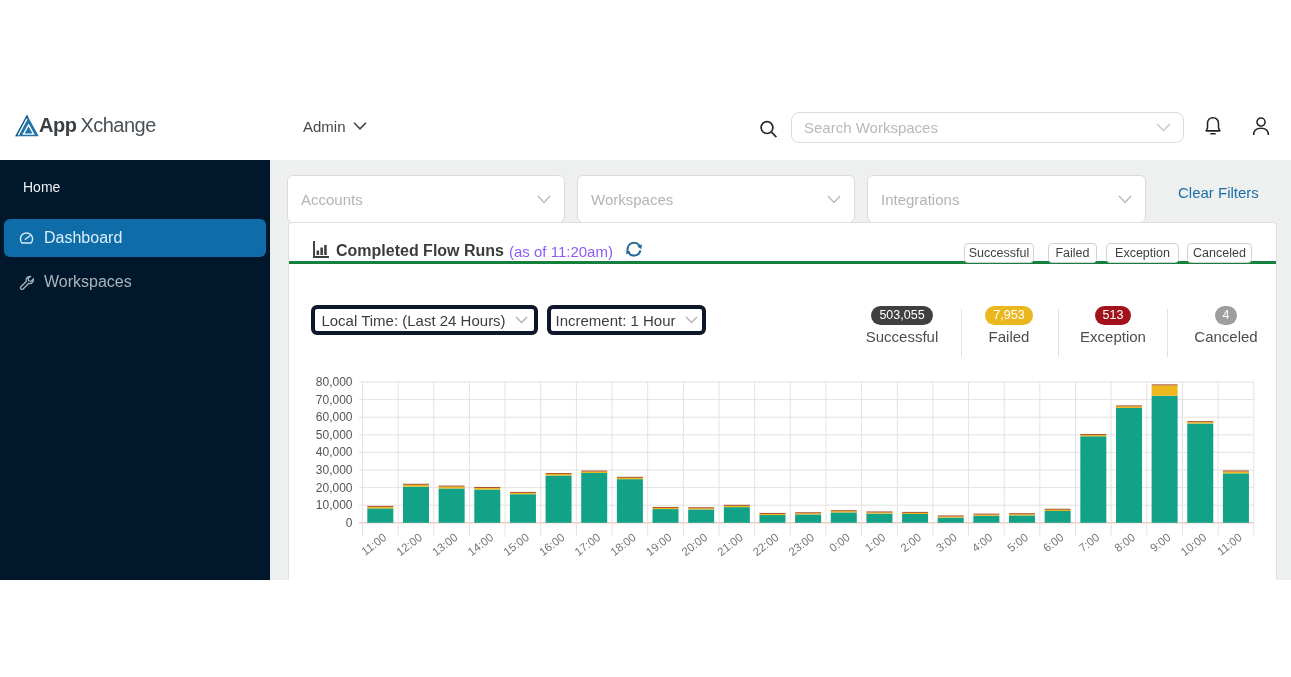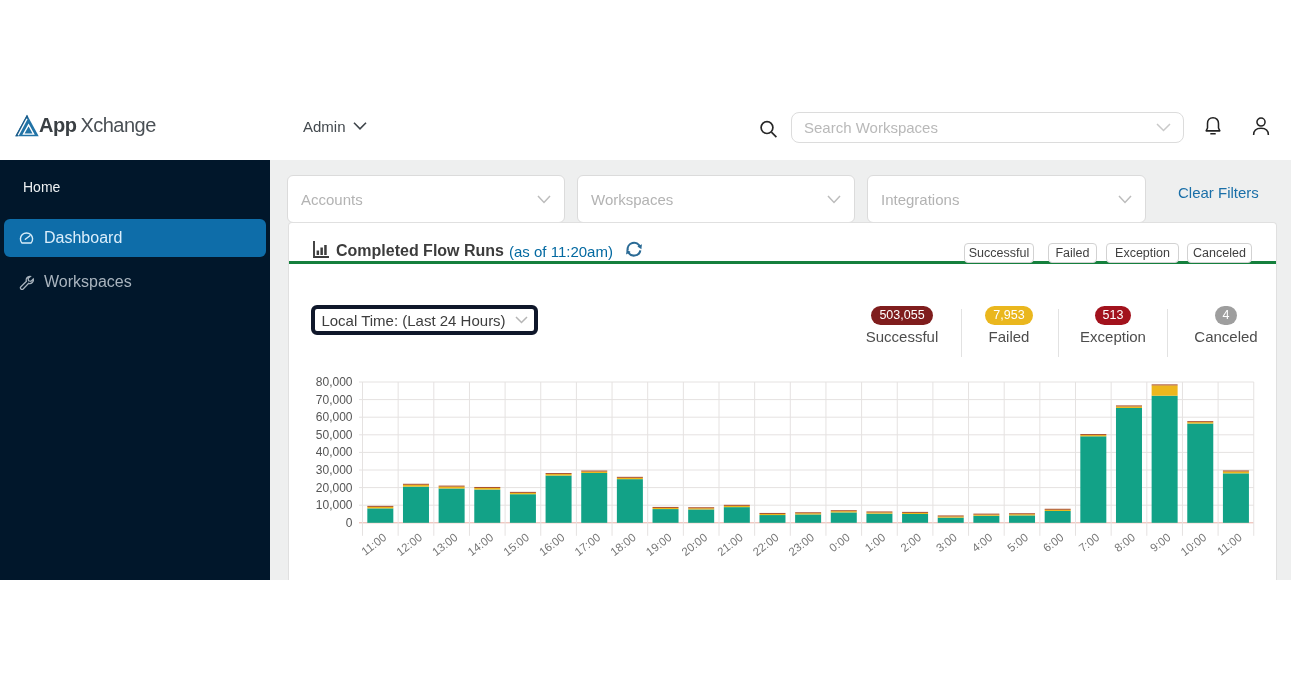--- a/index.html
+++ b/index.html
@@ -44,21 +44,21 @@
   .fsel-accounts { left:17px; width:278px; }
   .fsel-workspaces { left:307px; width:278px; }
   .fsel-integrations { left:597px; width:279px; }
   .clear-filters { position:absolute; top:24px; left:908px; font-size:15px; color:#1a6fa8; cursor:pointer; }
 
   
   .card { position:absolute; left:18px; top:62px; width:989px; height:358px; background:#fff; border:1px solid #e0e0e0; border-bottom:none; border-radius:4px 4px 0 0; }
   .card-head { position:relative; height:41px; border-bottom:3px solid #15803d; }
   .chart-ico { position:absolute; left:24px; top:18px; width:16px; height:17px; }
   .card-title { position:absolute; left:47px; top:19px; font-size:16px; font-weight:bold; color:#3c3c3c; }
-  .card-asof { position:absolute; left:220px; top:20px; font-size:15px; color:#0369a1; }
+  .card-asof { position:absolute; left:220px; top:20px; font-size:15px; color:#8b5cf6; }
   .refresh-btn { position:absolute; left:336px; top:17px; width:18px; height:18px; cursor:pointer; }
   .legend-btn { position:absolute; top:20px; height:20px; border:1px solid #d2d2d2; border-radius:4px; background:#fff; font-size:12.5px; color:#3f3f3f; font-family:"Liberation Sans",sans-serif; display:flex; align-items:center; justify-content:center; cursor:pointer; }
   .lg-successful { left:675px; width:70px; }
   .lg-failed { left:759px; width:49px; }
   .lg-exception { left:817px; width:73px; }
   .lg-canceled { left:898px; width:65px; }
 
   
   .drop-btn { position:absolute; top:82px; height:30px; background:#fff; border:4px solid #0f172a; border-radius:6px; display:flex; align-items:center; justify-content:center; cursor:pointer; font-size:15px; color:#3d3d3d; }
   .drop-btn .chev { margin-left:9px; }
@@ -178,23 +178,29 @@
           <button class="legend-btn lg-exception">Exception</button>
           <button class="legend-btn lg-canceled">Canceled</button>
         </div>
 
         <div class="drop-btn drop-time">
           <span>Local Time: (Last 24 Hours)</span>
           <svg class="chev" width="13" height="8" viewBox="0 0 13 8">
               <path d="M1 1 L6.5 6.5 L12 1" fill="none" stroke="#b5b5b5" stroke-width="1.5"></path>
             </svg>
         </div>
+        <div class="drop-btn drop-incr">
+          <span>Increment: 1 Hour</span>
+          <svg class="chev" width="13" height="8" viewBox="0 0 13 8">
+              <path d="M1 1 L6.5 6.5 L12 1" fill="none" stroke="#b5b5b5" stroke-width="1.5"></path>
+            </svg>
+        </div>
 
         <div class="stat stat-successful">
-          <span class="pill" id="pill0" style="background: #7f1d1d;">503,055</span>
+          <span class="pill" id="pill0" style="background: #404040;">503,055</span>
           <div class="slabel">Successful</div>
         </div>
         <div class="stat-div sdiv1"></div>
         <div class="stat stat-failed">
           <span class="pill" id="pill1" style="background: rgb(234, 183, 30);">7,953</span>
           <div class="slabel">Failed</div>
         </div>
         <div class="stat-div sdiv2"></div>
         <div class="stat stat-exception">
           <span class="pill" id="pill2" style="background: rgb(162, 18, 29);">513</span>

